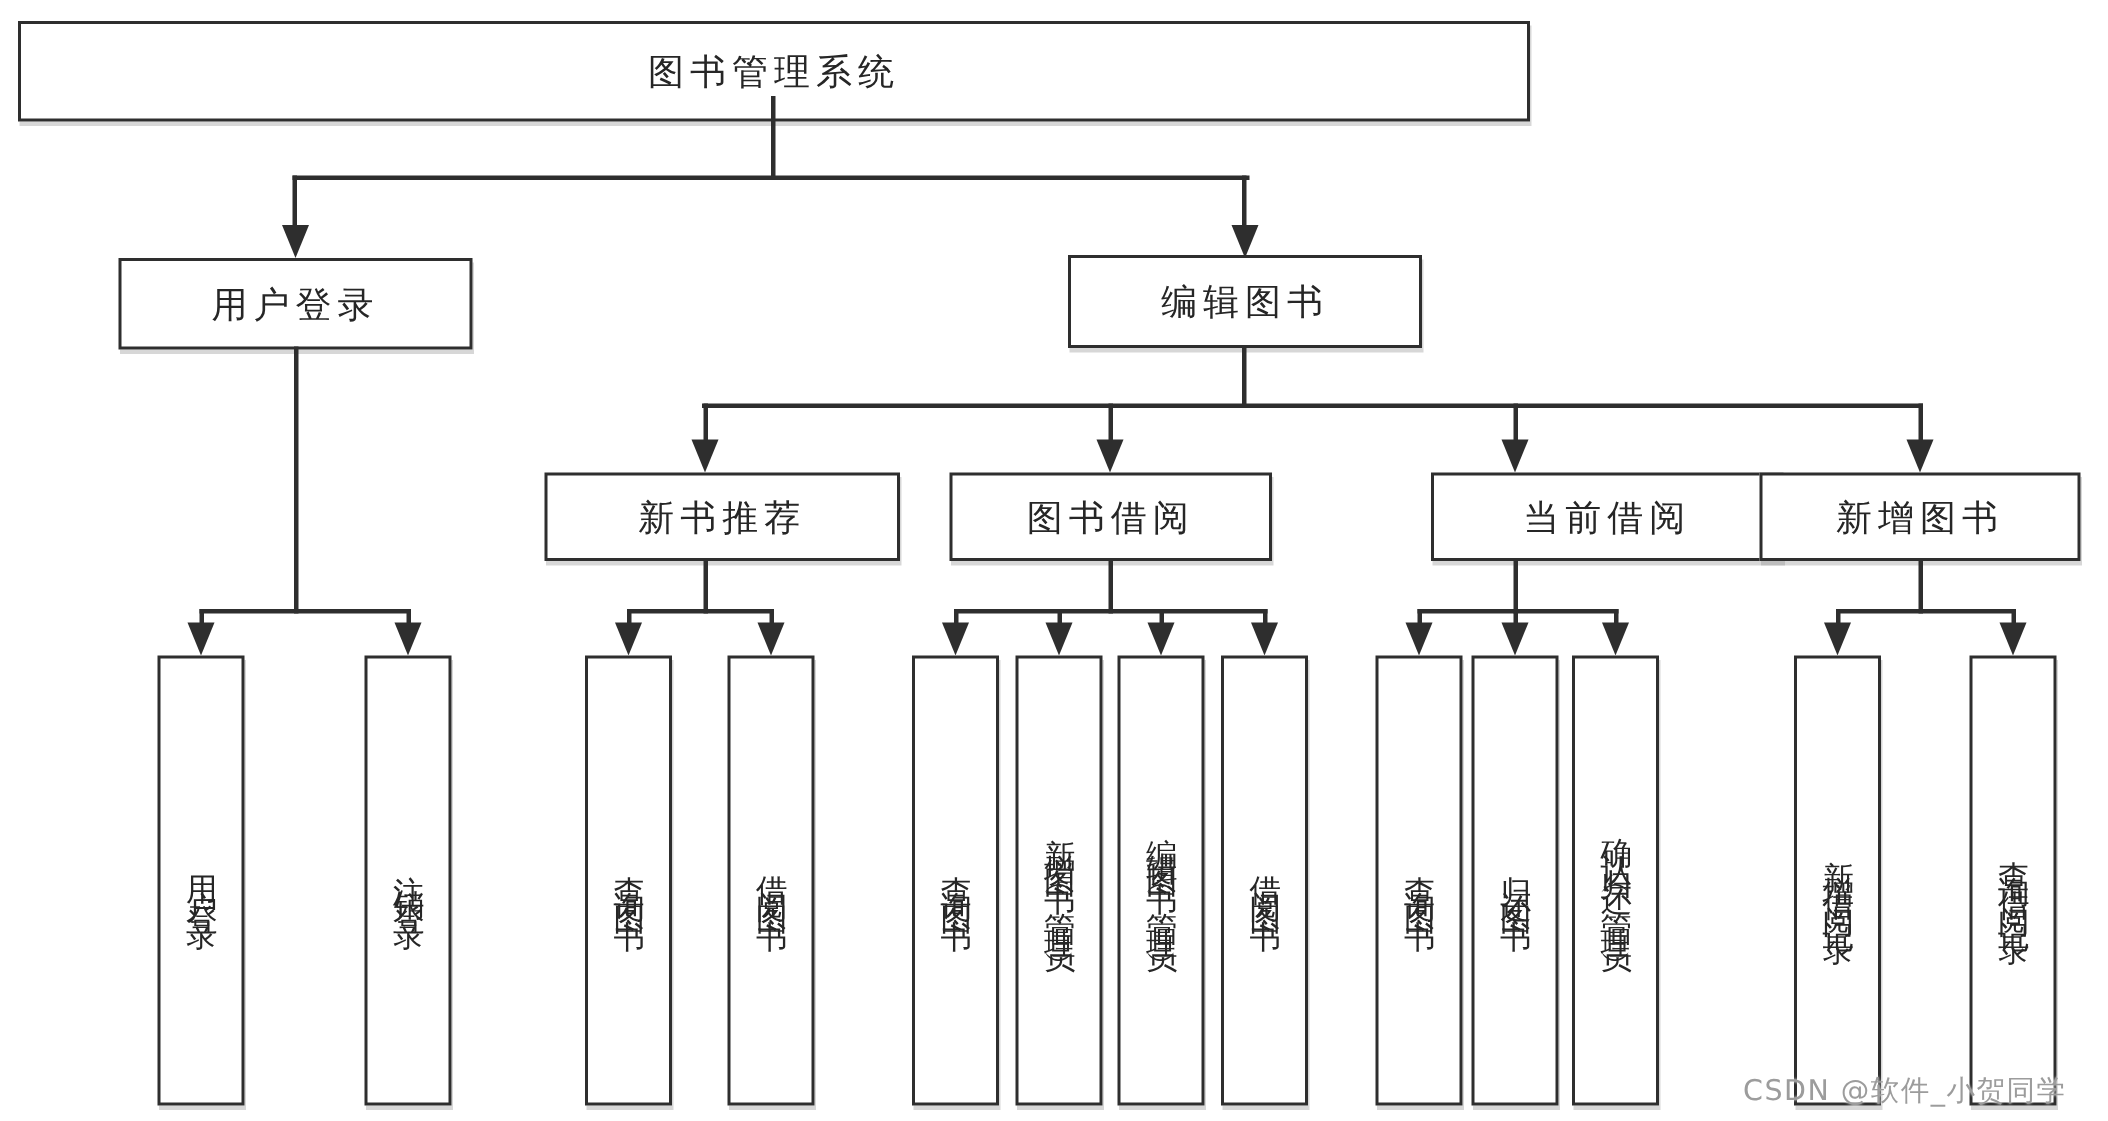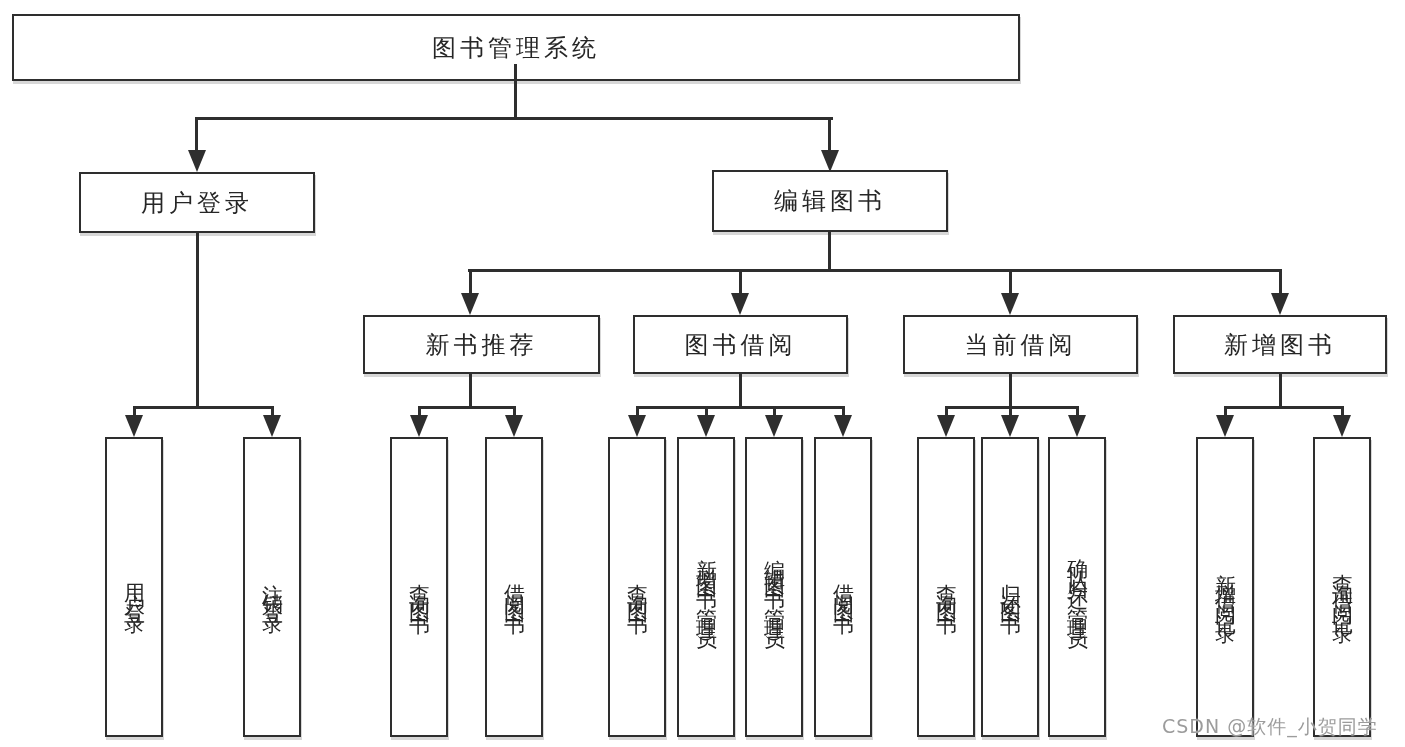--- a/index.html
+++ b/index.html
@@ -51,21 +51,21 @@
   <div class="head" style="left:461px;top:293px;"></div>
   <div class="line" style="left:739px;top:269px;width:3px;height:26px;"></div>
   <div class="head" style="left:731px;top:293px;"></div>
   <div class="line" style="left:1009px;top:269px;width:3px;height:26px;"></div>
   <div class="head" style="left:1001px;top:293px;"></div>
   <div class="line" style="left:1279px;top:269px;width:3px;height:26px;"></div>
   <div class="head" style="left:1271px;top:293px;"></div>
 
   <div class="box hlabel" style="left:363px;top:315px;width:237px;height:59px;">新书推荐</div>
   <div class="box hlabel" style="left:633px;top:315px;width:215px;height:59px;">图书借阅</div>
-  <div class="box hlabel" style="left:903px;top:315px;width:235px;height:59px;">当前借阅</div>
+  <div class="box hlabel" style="left:954px;top:315px;width:235px;height:59px;">当前借阅</div>
   <div class="box hlabel" style="left:1173px;top:315px;width:214px;height:59px;">新增图书</div>
 
   <div class="line" style="left:196px;top:231px;width:3px;height:178px;"></div>
   <div class="line" style="left:133px;top:406px;width:140px;height:3px;"></div>
   <div class="line" style="left:133px;top:406px;width:3px;height:12px;"></div>
   <div class="head" style="left:125px;top:415px;"></div>
   <div class="line" style="left:271px;top:406px;width:3px;height:12px;"></div>
   <div class="head" style="left:263px;top:415px;"></div>
 
   <div class="line" style="left:469px;top:372px;width:3px;height:37px;"></div>

